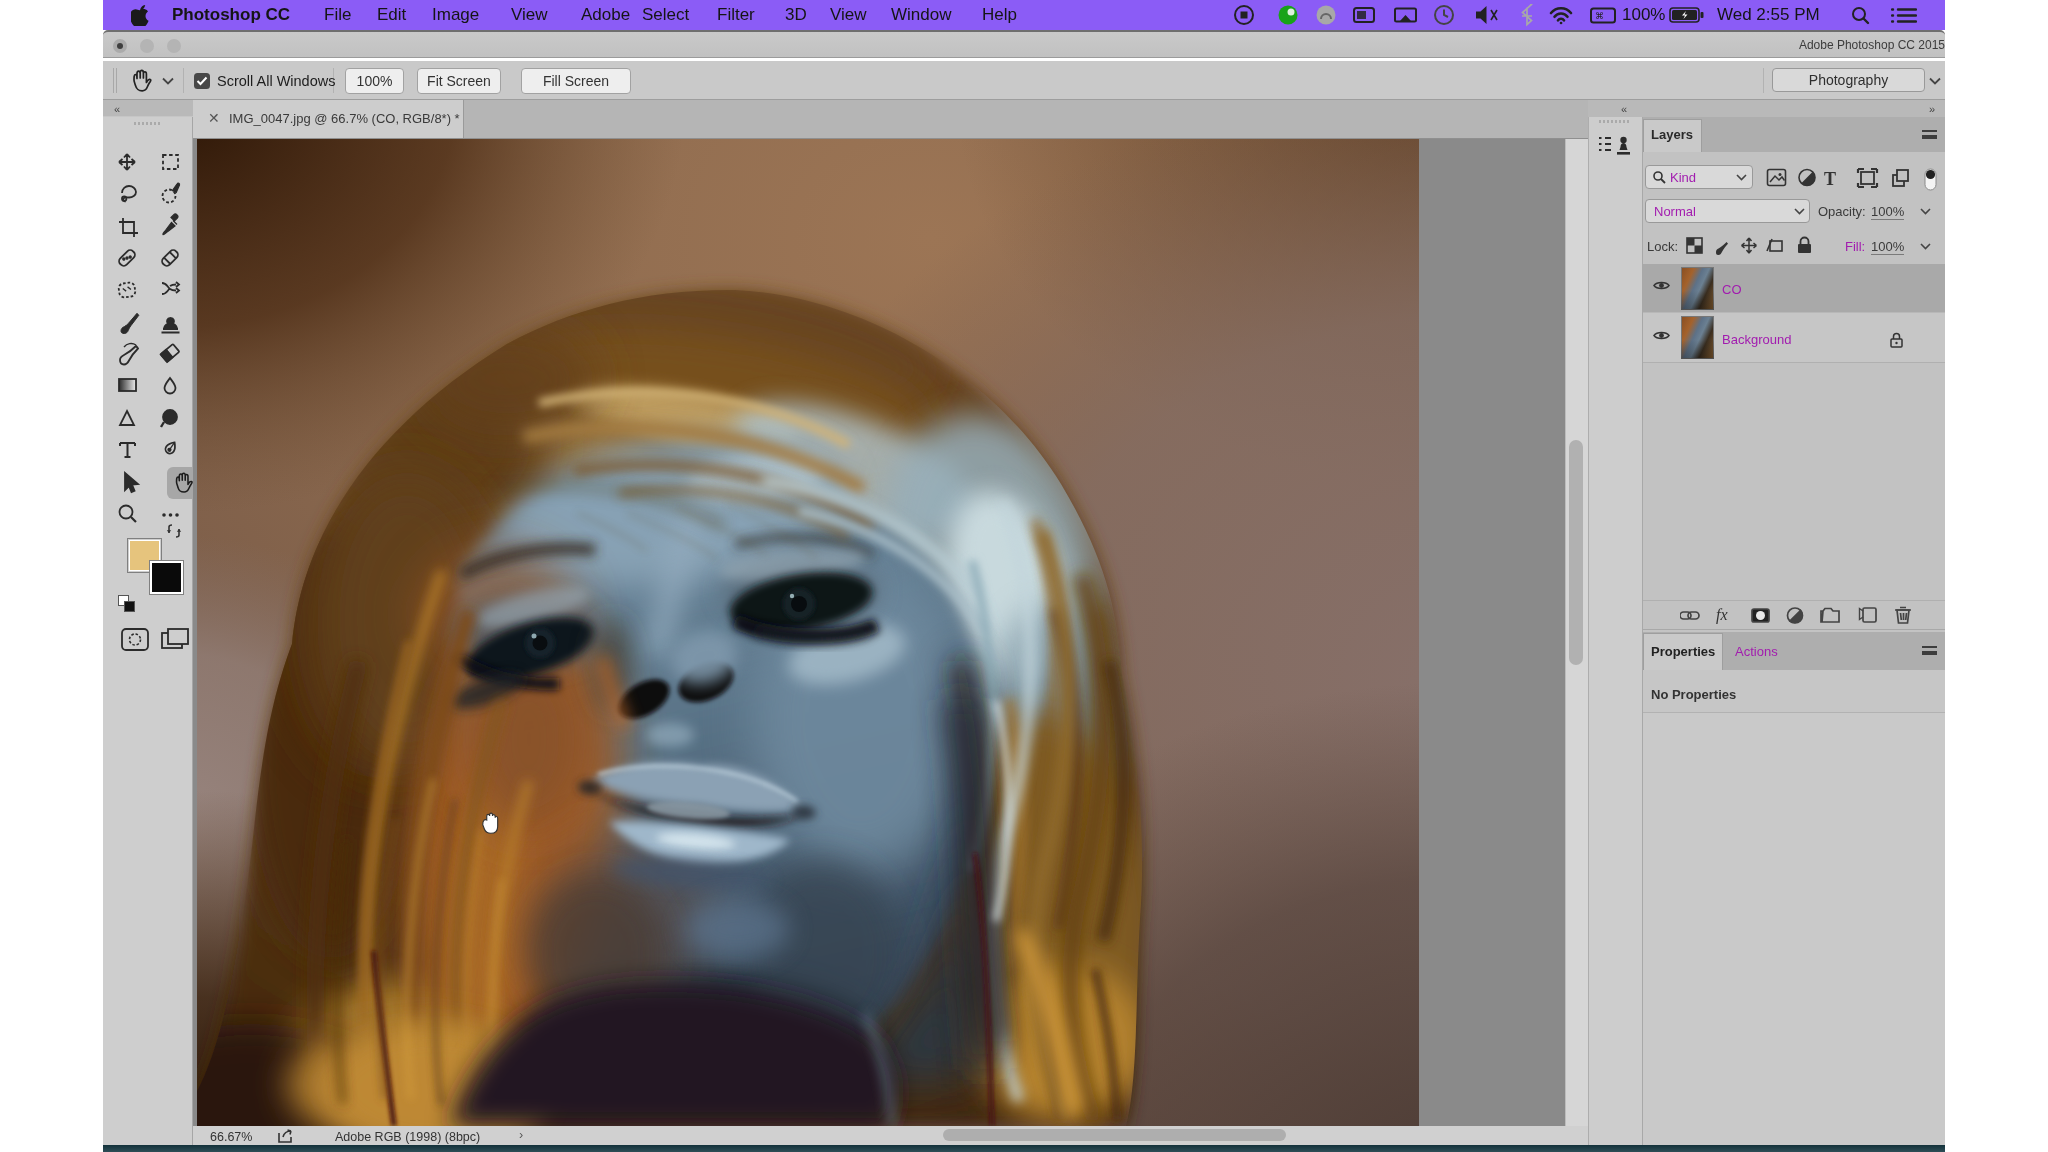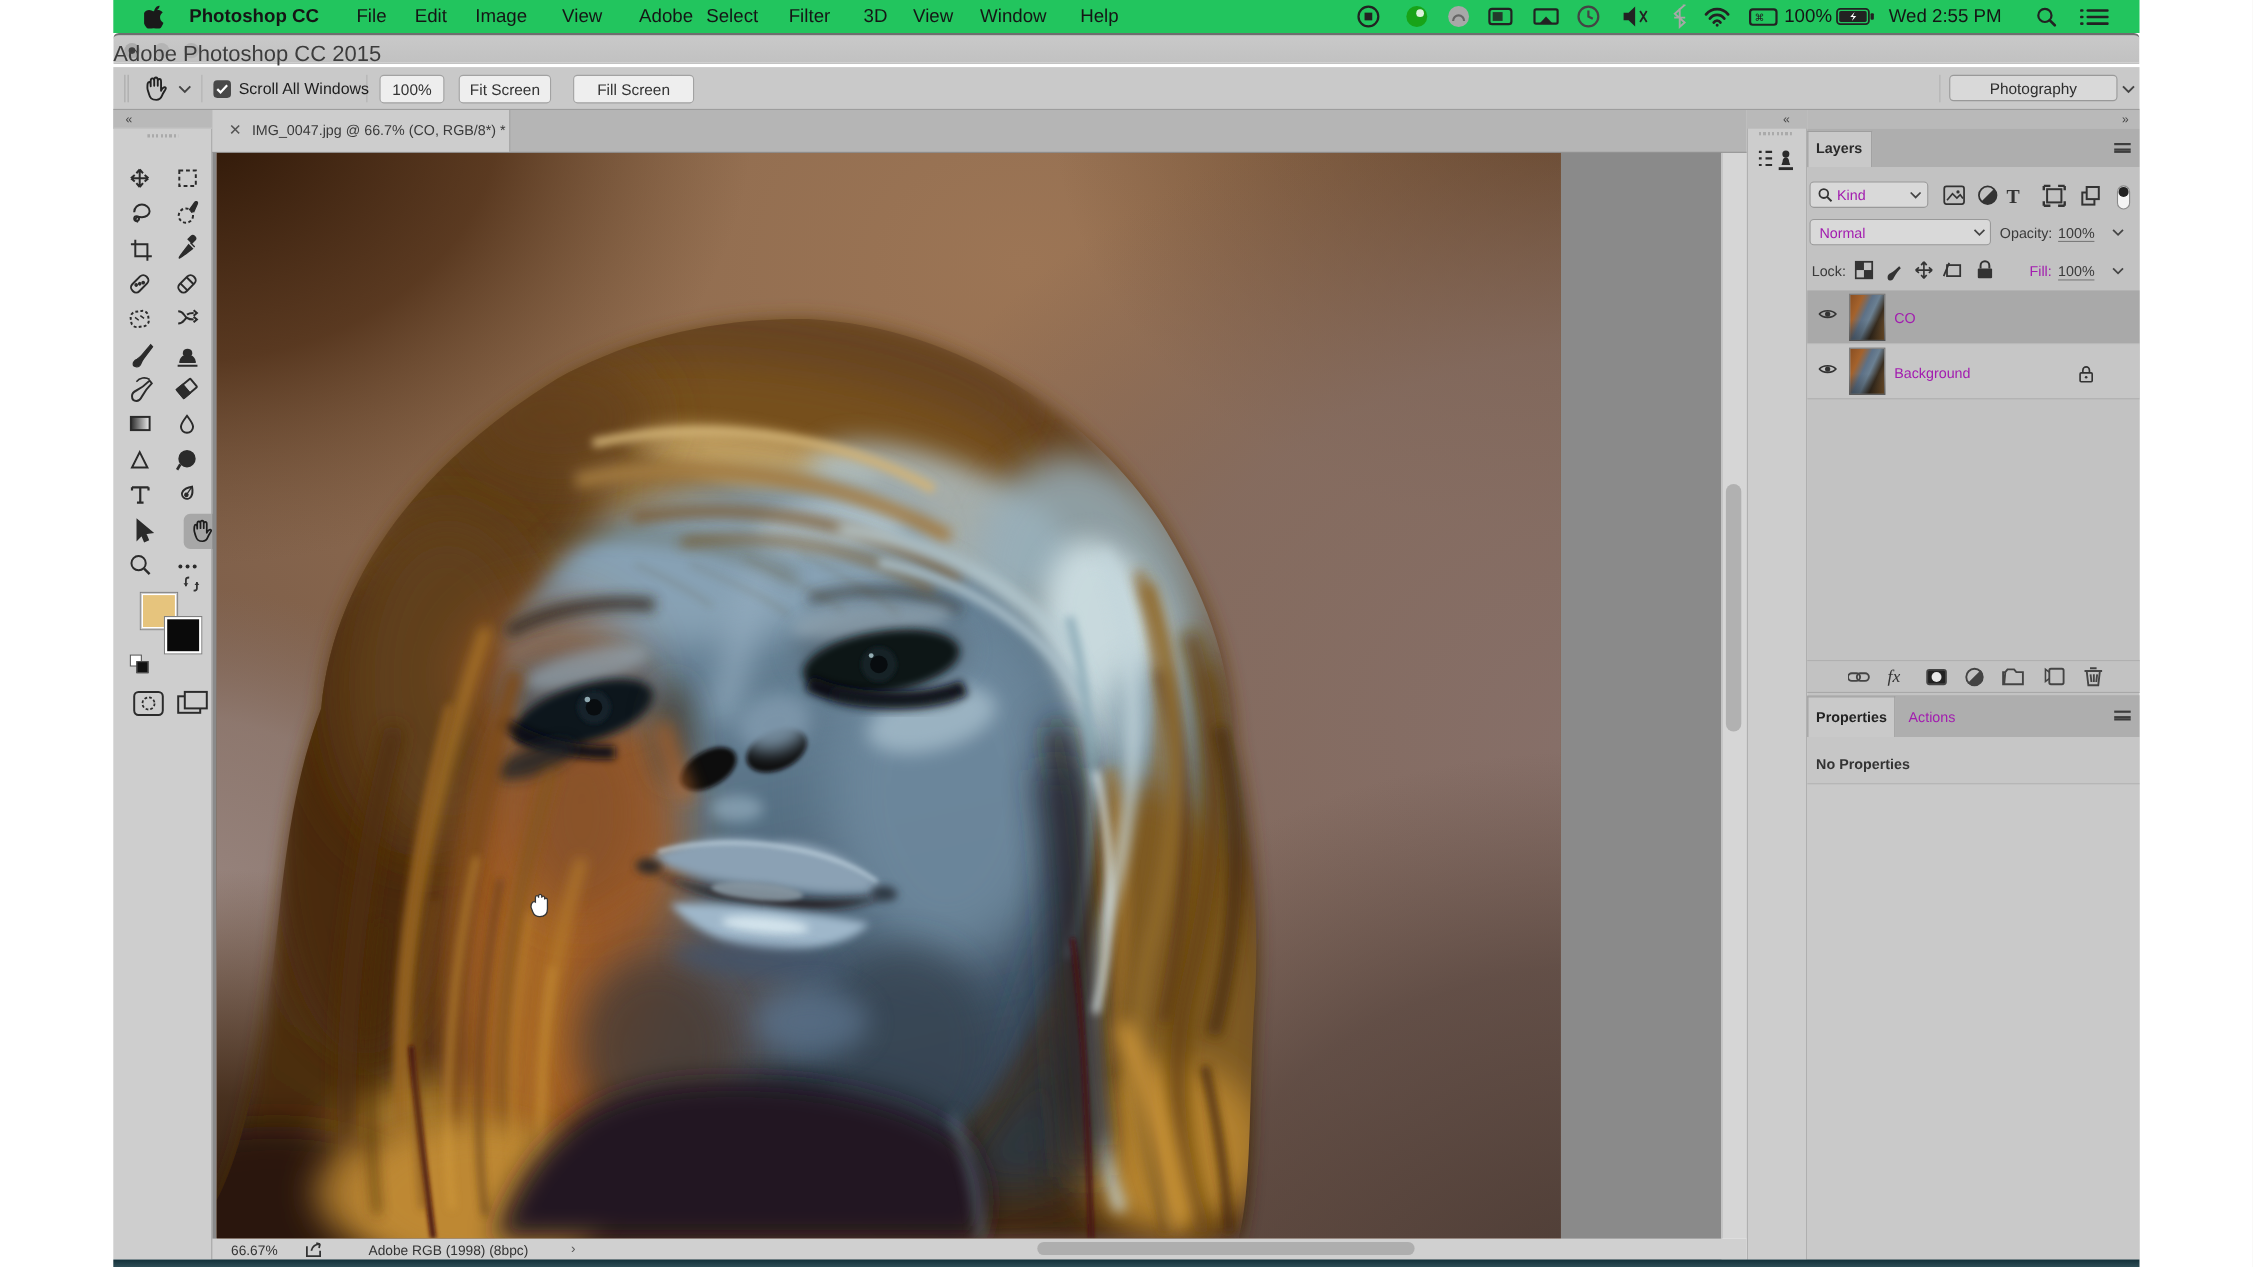--- a/index.html
+++ b/index.html
@@ -1,20 +1,20 @@
 <!DOCTYPE html>
 <html><head><meta charset="utf-8"><style>
 html,body{margin:0;padding:0;width:2048px;height:1152px;background:#fff;overflow:hidden}
 *{box-sizing:border-box}
 body{font-family:"Liberation Sans",sans-serif;-webkit-font-smoothing:antialiased}
 .a{position:absolute}
-#menubar{left:103px;top:0;width:1842px;height:30px;background:#22c55e;color:#151515;font-size:17px}
+#menubar{left:103px;top:0;width:1842px;height:30px;background:#8b5cf6;color:#151515;font-size:17px}
 #menubar .mi{position:absolute;top:4.5px;white-space:nowrap}
 #titlebar{left:103px;top:30px;width:1842px;height:28px;background:linear-gradient(#c9c9c9,#c1c1c1);border-top:2px solid #6e6e6e;border-bottom:1px solid #9b9b9b;border-radius:5px 5px 0 0}
-#titlebar .ttl{position:absolute;left:0;right:0;top:6px;text-align:left;color:#3c3c3c;font-size:20px}
+#titlebar .ttl{position:absolute;left:0;right:0;top:6px;text-align:right;color:#3c3c3c;font-size:12px}
 .tl{position:absolute;top:7px;width:14px;height:14px;border-radius:50%;background:#b4b4b4}
 #optbar{left:103px;top:61px;width:1842px;height:39px;background:#c9c9c9;border-bottom:1px solid #9d9d9d}
 .vsep{position:absolute;top:7px;height:25px;width:1px;background:#b2b2b2}
 .obtn{position:absolute;top:7px;height:26px;background:#eeeeee;border:1px solid #a2a2a2;border-radius:4px;font-size:14px;color:#333;text-align:center;line-height:24px}
 #tools{left:103px;top:100px;width:90px;height:1045px;background:#cecece;border-right:1px solid #a6a6a6}
 #toolhead{left:103px;top:100px;width:90px;height:17px;background:#b9b9b9;border-bottom:1px solid #c6c6c6;color:#555}
 #canvas{left:193px;top:100px;width:1372px;height:1045px;background:#8a8a8a}
 #tabbar{left:193px;top:100px;width:1395px;height:39px;background:#b5b5b5;border-bottom:1px solid #8f8f8f}
 #tab1{position:absolute;left:0;top:0;width:271px;height:38px;background:#cdcdcd;border-right:1px solid #9a9a9a;color:#3a3a3a;font-size:13px;white-space:nowrap}
 #vscroll{left:1565px;top:139px;width:23px;height:987px;background:#d6d6d6;border-left:1px solid #bcbcbc}

